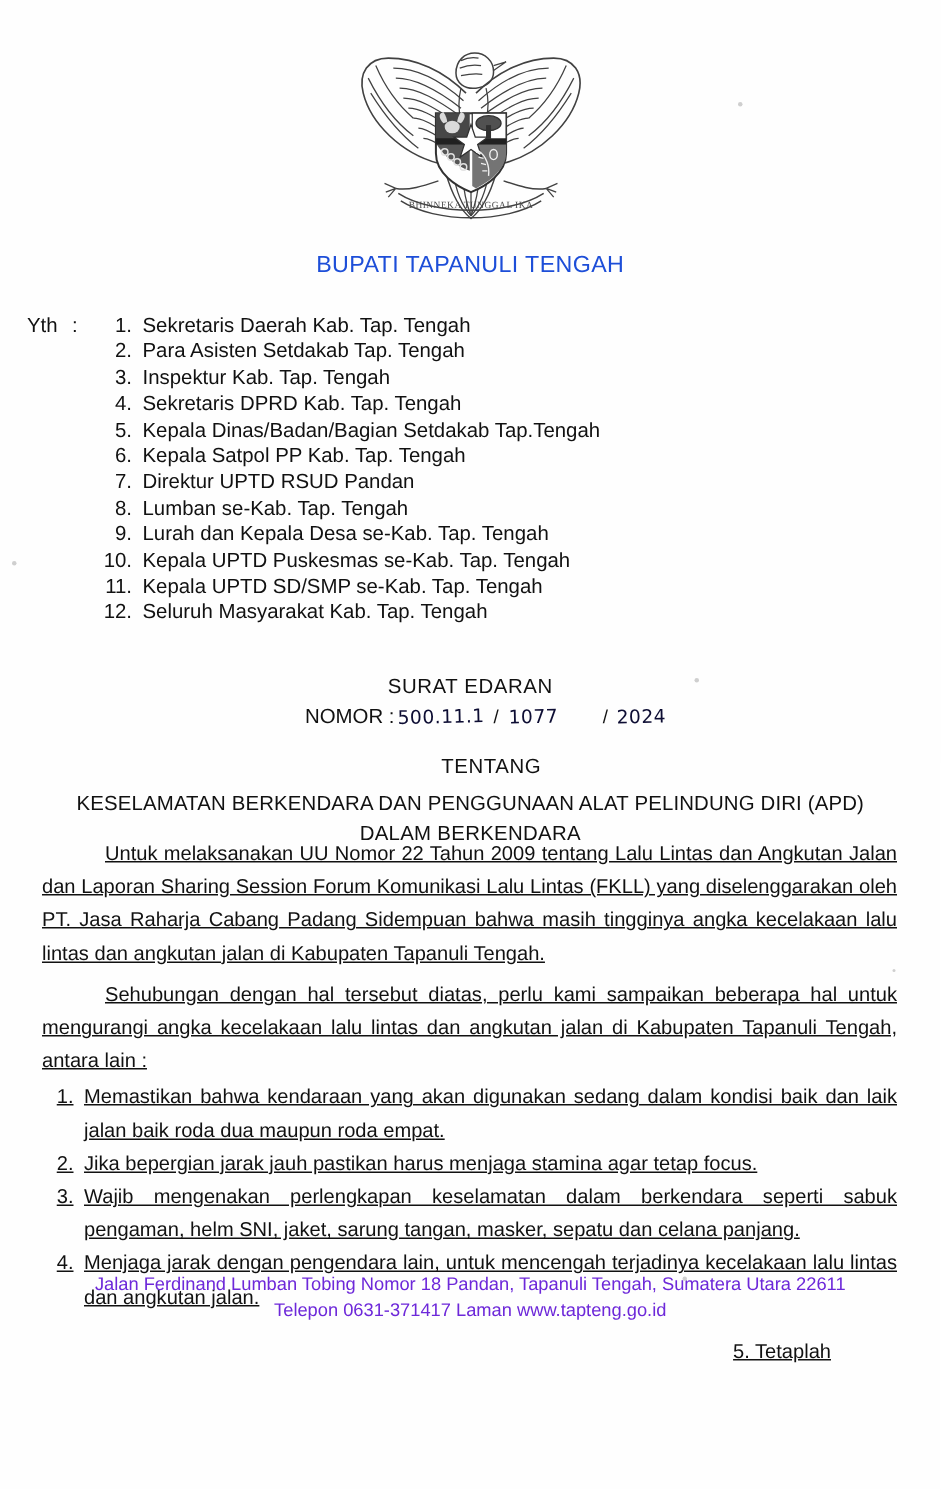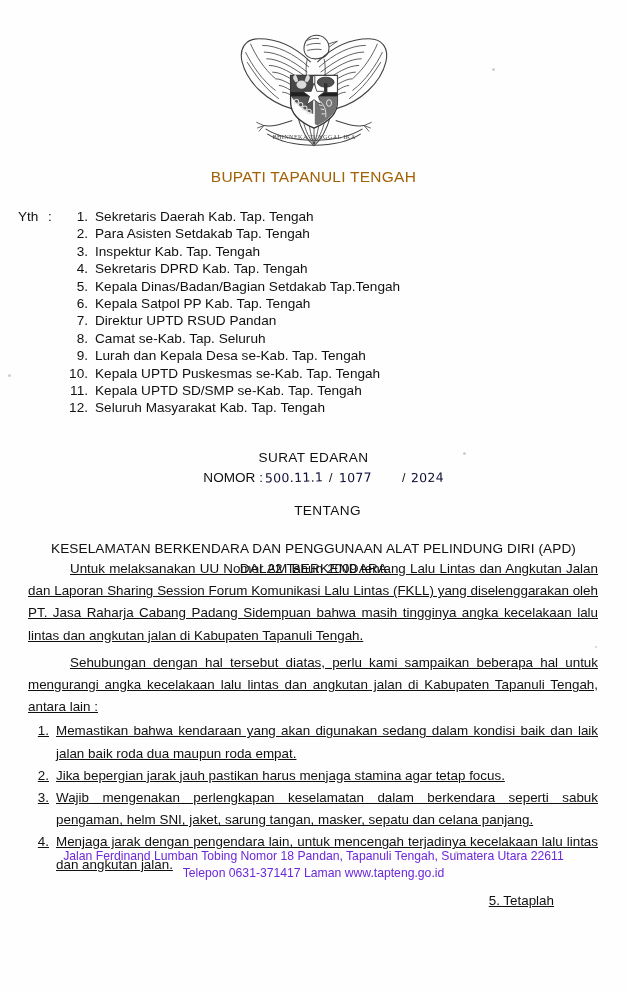--- a/index.html
+++ b/index.html
@@ -41,21 +41,21 @@
   .center-line {
     text-align: center;
   }
   #header-title {
     position: absolute;
     top: 168px;
     left: 0;
     width: 627px;
     font-size: 15.5px;
     letter-spacing: .25px;
-    color: #a16207;
+    color: #1d4ed8;
   }
 
   
   #recipients-block {
     position: absolute;
     top: 208px;
     left: 18px;
     width: 520px;
     display: flex;
     align-items: flex-start;
@@ -120,21 +120,21 @@
     transform: rotate(-1.2deg);
     display: inline-block;
     letter-spacing: .3px;
   }
   #hand-kode { margin-left: 2px; }
   #hand-sep1 { margin: 0 6px; font-family: "Liberation Sans", sans-serif; color:#111; transform:none;}
   #hand-seq  { margin-right: 30px; }
   #hand-sep2 { margin-right: 5px; font-family: "Liberation Sans", sans-serif; color:#111; transform:none;}
 
   #tentang-label { margin-top: 13px; letter-spacing: .4px; padding-left: 28px; }
-  #tentang-l1 { margin-top: 19px; letter-spacing: .1px; }
+  #tentang-l1 { margin-top: 6px; letter-spacing: .1px; }
   #tentang-l2 { margin-top: 1px; letter-spacing: .2px; }
 
   
   #body-block {
     position: absolute;
     top: 558px;
     left: 28px;
     width: 570px;
     font-size: 13.4px;
     line-height: 22.2px;
@@ -333,21 +333,21 @@
       <div class="recip-row">
         <span class="recip-num">6.</span>
         <span class="recip-text">Kepala Satpol PP Kab. Tap. Tengah</span>
       </div>
       <div class="recip-row">
         <span class="recip-num">7.</span>
         <span class="recip-text">Direktur UPTD RSUD Pandan</span>
       </div>
       <div class="recip-row">
         <span class="recip-num">8.</span>
-        <span class="recip-text">Camat se-Kab. Tap. Seluruh</span>
+        <span class="recip-text">Lumban se-Kab. Tap. Tengah</span>
       </div>
       <div class="recip-row">
         <span class="recip-num">9.</span>
         <span class="recip-text">Lurah dan Kepala Desa se-Kab. Tap. Tengah</span>
       </div>
       <div class="recip-row">
         <span class="recip-num">10.</span>
         <span class="recip-text">Kepala UPTD Puskesmas se-Kab. Tap. Tengah</span>
       </div>
       <div class="recip-row">

